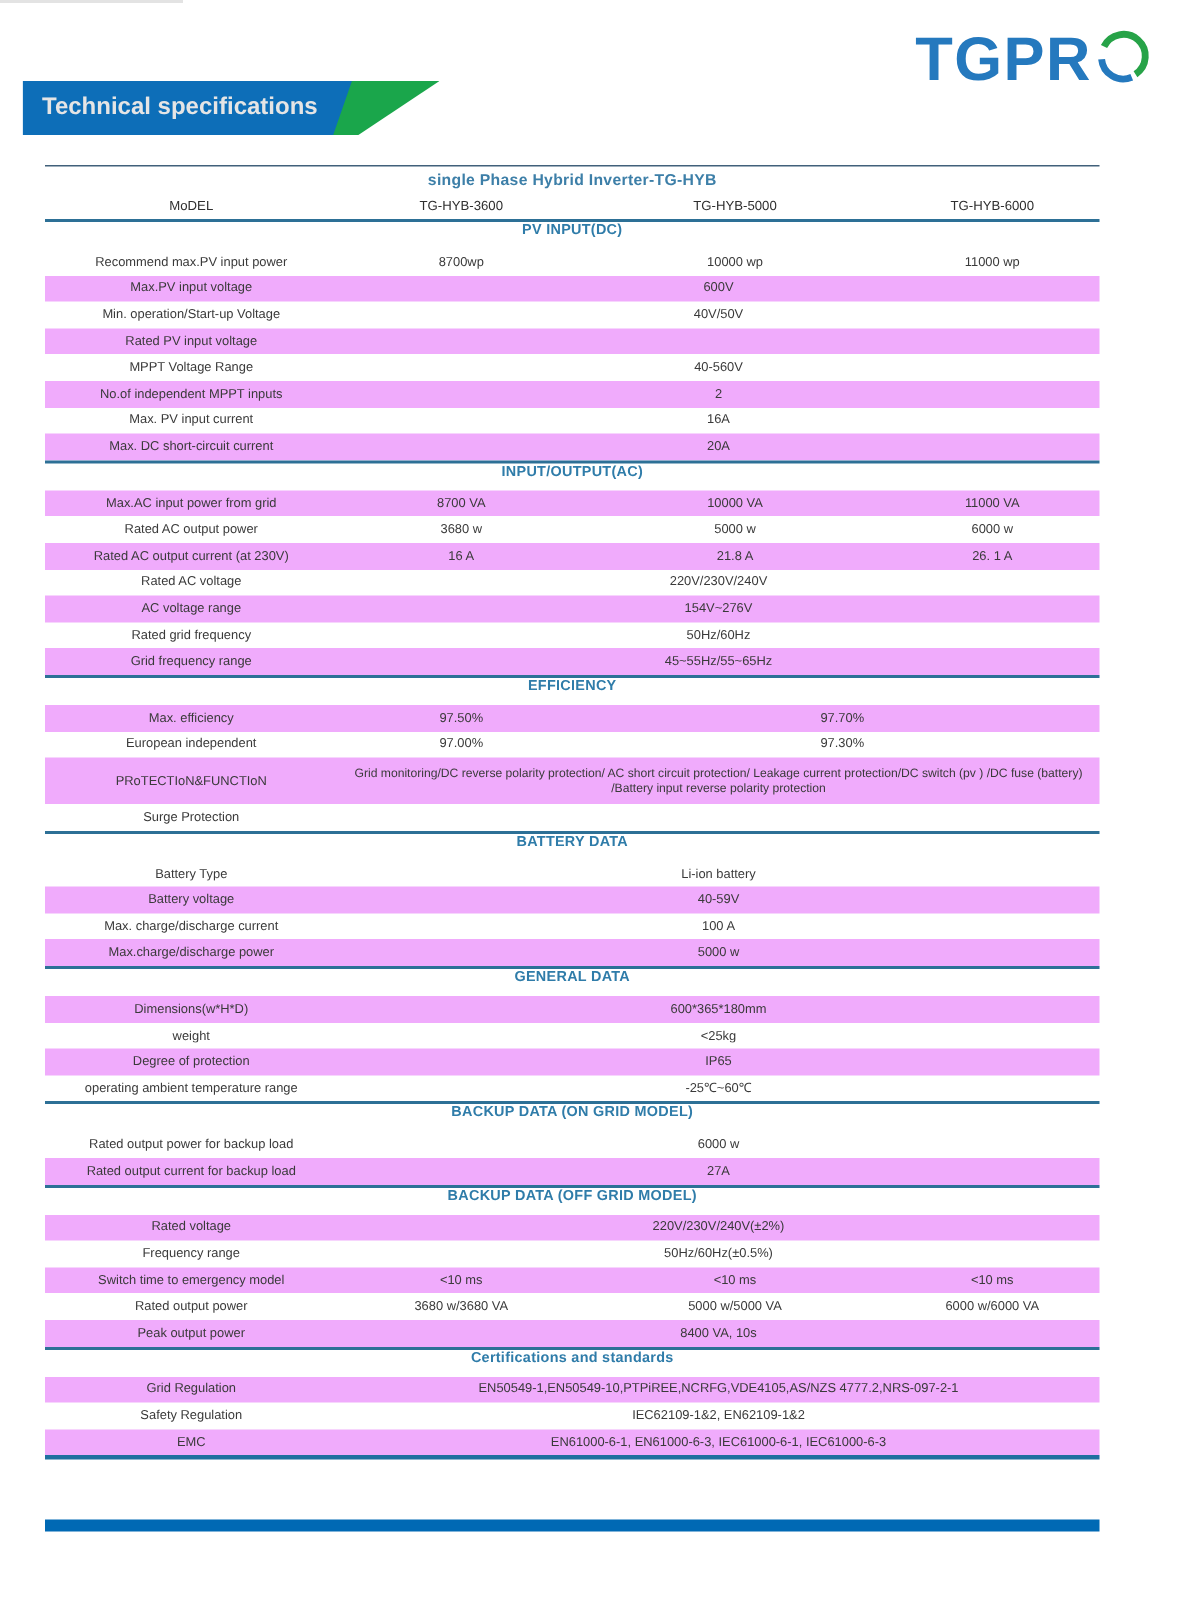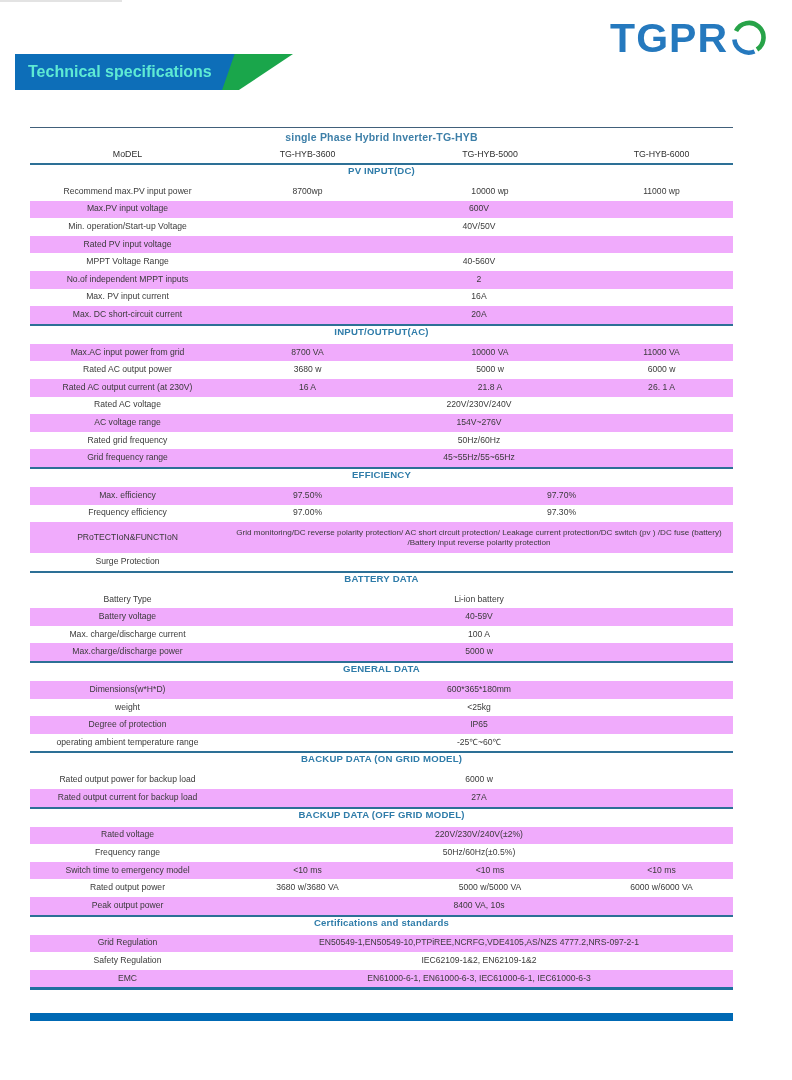--- a/index.html
+++ b/index.html
@@ -13,24 +13,24 @@
   
   .logo{position:absolute;top:16px;right:24px;display:flex;align-items:center;}
   .logo-text{font-size:41px;font-weight:bold;letter-spacing:1px;line-height:1;}
   .logo svg{margin-left:1px;margin-top:2px;}
 
   
   .banner{position:absolute;left:15px;top:54px;width:278px;height:36px;}
   .banner .green-shape{position:absolute;inset:0;clip-path:polygon(55% 0,100% 0,80% 103%,50% 103%);}
   .banner .blue-shape{position:absolute;inset:0;clip-path:polygon(0 0,79% 0,74.5% 100%,0 100%);
     display:flex;align-items:center;}
-  .banner .blue-shape span{color:#5eead4;font-size:16px;font-weight:bold;padding-left:13px;white-space:nowrap;}
-
-  
-  .spec-table{position:absolute;left:30px;top:110px;width:703px;border-top:1.5px solid #41607a;margin-top:17px;}
+  .banner .blue-shape span{color:#e5e5e5;font-size:16px;font-weight:bold;padding-left:13px;white-space:nowrap;}
+
+  
+  .spec-table{position:absolute;left:30px;top:110px;width:703px;border-top:1.5px solid #41607a;}
   .trow{display:grid;grid-template-columns:195px 165px 200px 143px;height:17.6px;align-items:center;}
   .trow.shaded{background:#f0abfc;}
   .trow .cell{font-size:8.6px;text-align:center;line-height:1.15;overflow:hidden;white-space:nowrap;}
   .trow .cell.spanall{grid-column:2/5;}
   .trow .cell.span23{grid-column:3/5;}
   .trow.tall{height:31px;}
   .trow.tall .cell.spanall{white-space:normal;font-size:8.1px;padding:0 6px;}
   .title-row{height:17px;display:flex;align-items:center;justify-content:center;}
   .title-row span{font-size:10.5px;font-weight:bold;color:#3d7fa8;letter-spacing:.2px;}
   .model-row{height:18px;}
@@ -150,21 +150,21 @@
       </div>
       <div class="sec-header">
         <span>EFFICIENCY</span>
       </div>
       <div class="trow shaded">
         <div class="cell">Max. efficiency</div>
         <div class="cell">97.50%</div>
         <div class="cell span23">97.70%</div>
       </div>
       <div class="trow">
-        <div class="cell">Frequency efficiency</div>
+        <div class="cell">European independent</div>
         <div class="cell">97.00%</div>
         <div class="cell span23">97.30%</div>
       </div>
       <div class="trow shaded tall">
         <div class="cell">PRoTECTIoN&amp;FUNCTIoN</div>
         <div class="cell spanall">Grid monitoring/DC reverse polarity protection/ AC short circuit protection/ Leakage current protection/DC switch (pv ) /DC fuse (battery) /Battery input reverse polarity protection</div>
       </div>
       <div class="trow">
         <div class="cell">Surge Protection</div>
       </div>

